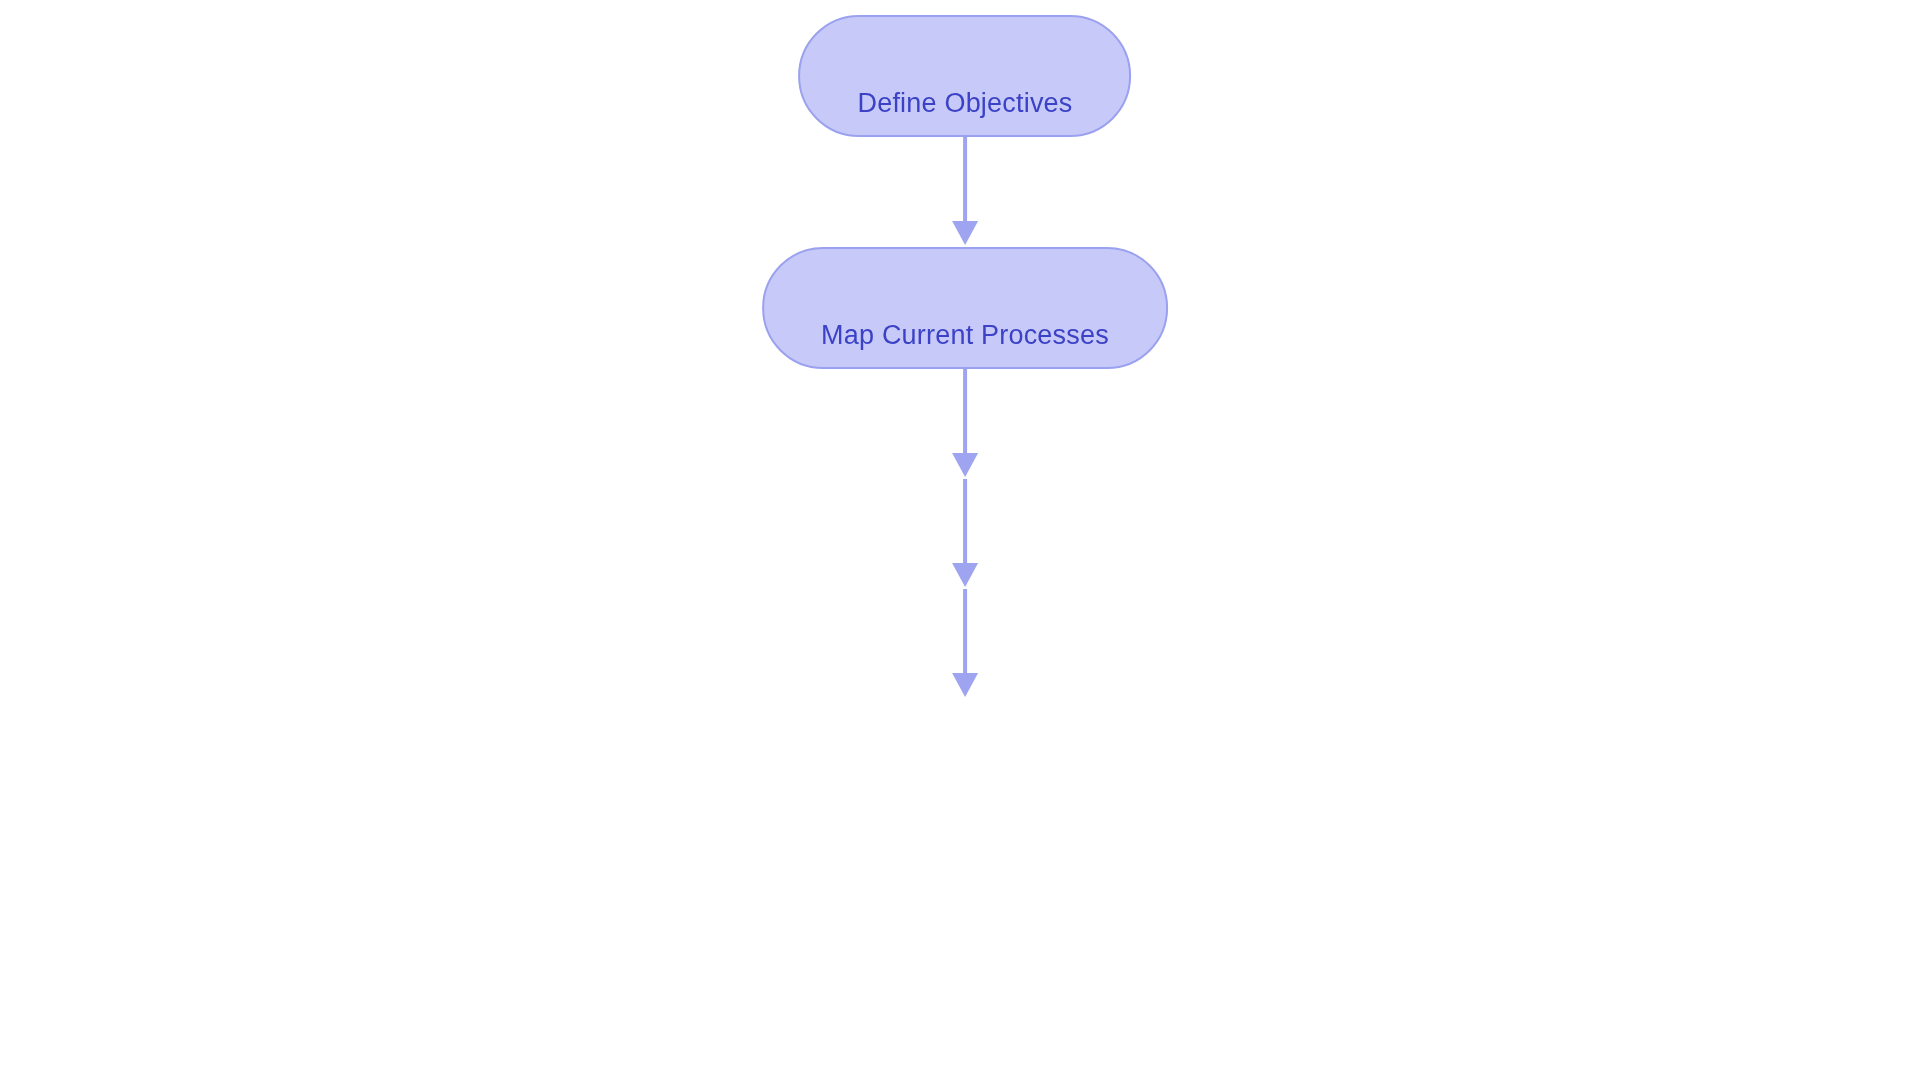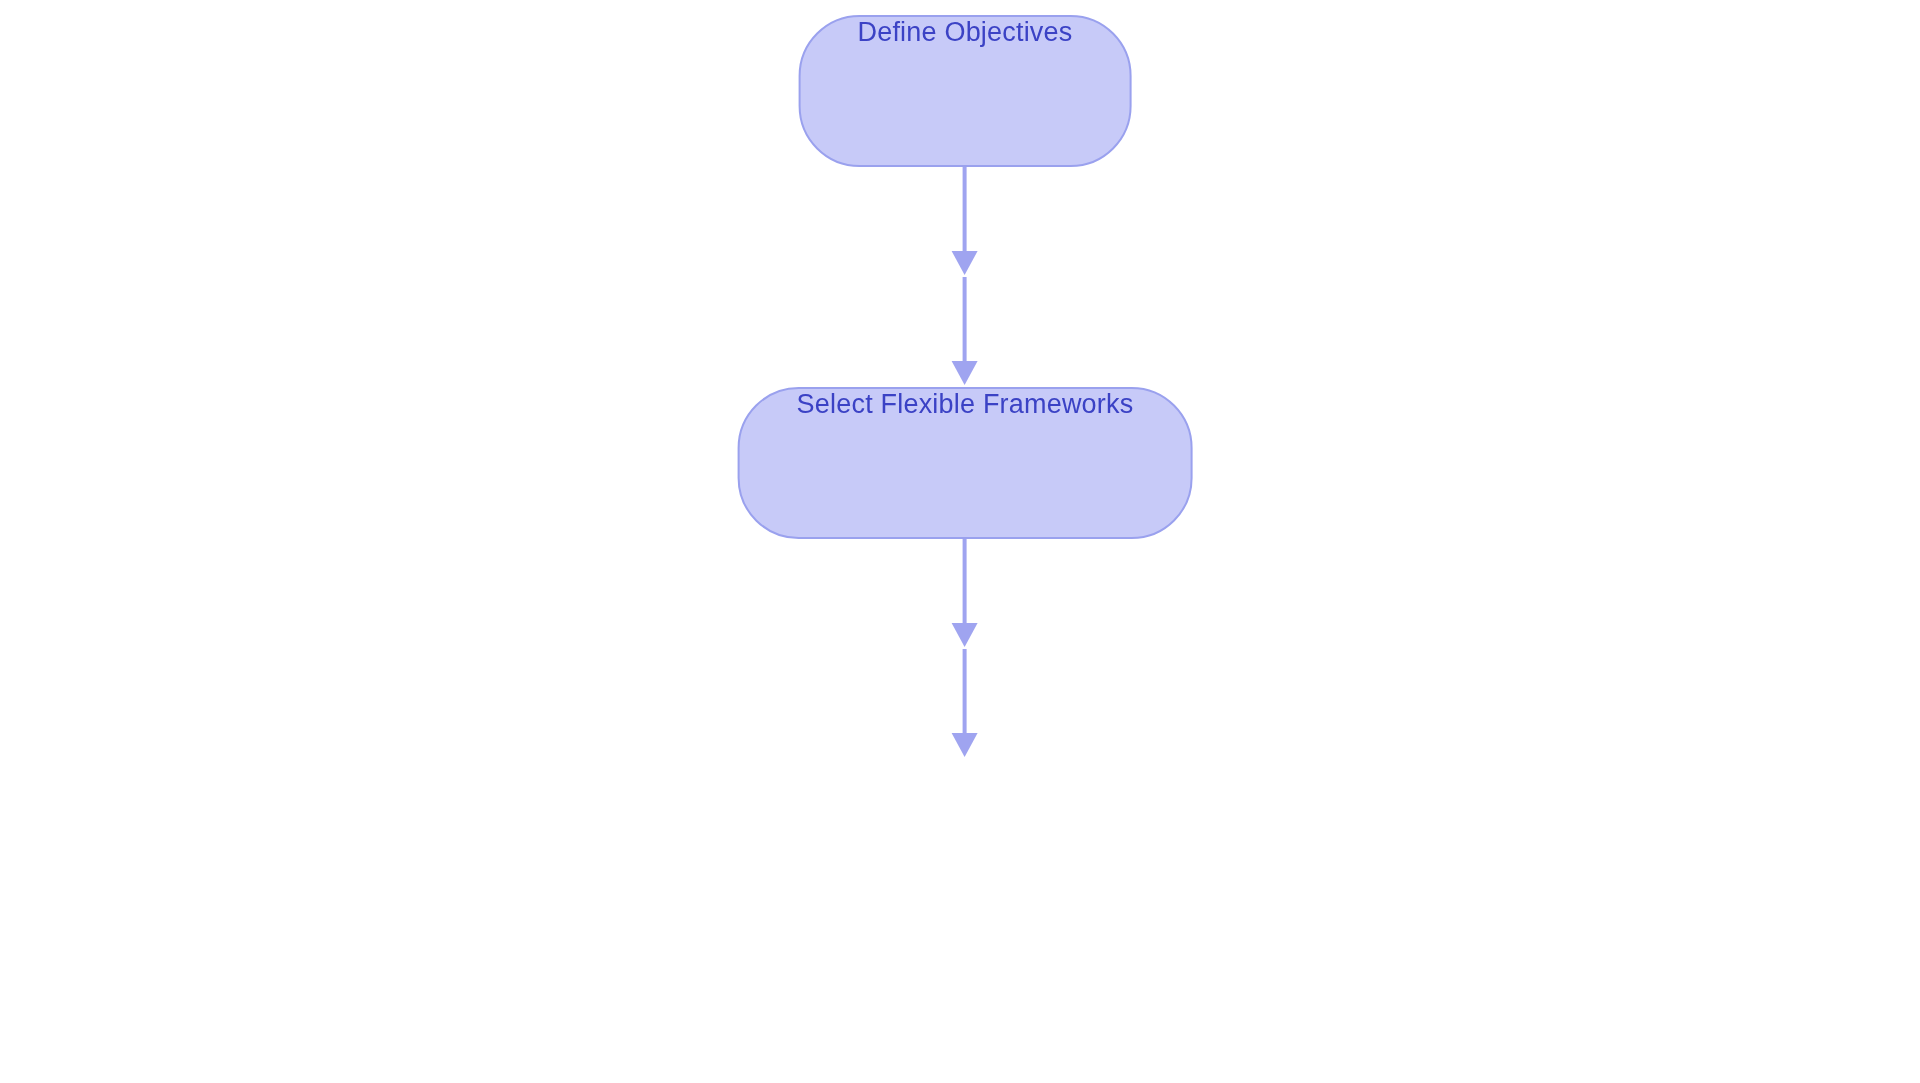--- a/index.html
+++ b/index.html
@@ -25,27 +25,27 @@
   .flow {
     position: absolute;
     left: 50%;
     top: 15px;
     transform: translateX(calc(-50% + 5px));
     display: flex;
     flex-direction: column;
     align-items: center;
   }
   .node {
-    height: 152px;
-    padding: 0 57px;
+    height: 122px;
+    padding: 16px 57px;
     border: 2px solid var(--node-border);
     background: var(--node-fill);
     border-radius: 61px;
     display: flex;
-    align-items: flex-start;
+    align-items: flex-end;
     justify-content: center;
     white-space: nowrap;
   }
   .node span {
     font-size: 27px;
     font-weight: 400;
     color: var(--node-text);
     letter-spacing: 0.2px;
   }
   .connector {
@@ -76,29 +76,29 @@
 
     <div class="node">
       <span>Define Objectives</span>
     </div>
 
     <div class="connector">
       <div class="line"></div>
       <div class="head"></div>
     </div>
 
+    <div class="node">
+      <span>Map Current Processes</span>
+    </div>
 
     <div class="connector">
       <div class="line"></div>
       <div class="head"></div>
     </div>
 
-    <div class="node">
-      <span>Select Flexible Frameworks</span>
-    </div>
 
     <div class="connector">
       <div class="line"></div>
       <div class="head"></div>
     </div>
 
 
     <div class="connector">
       <div class="line"></div>
       <div class="head"></div>

